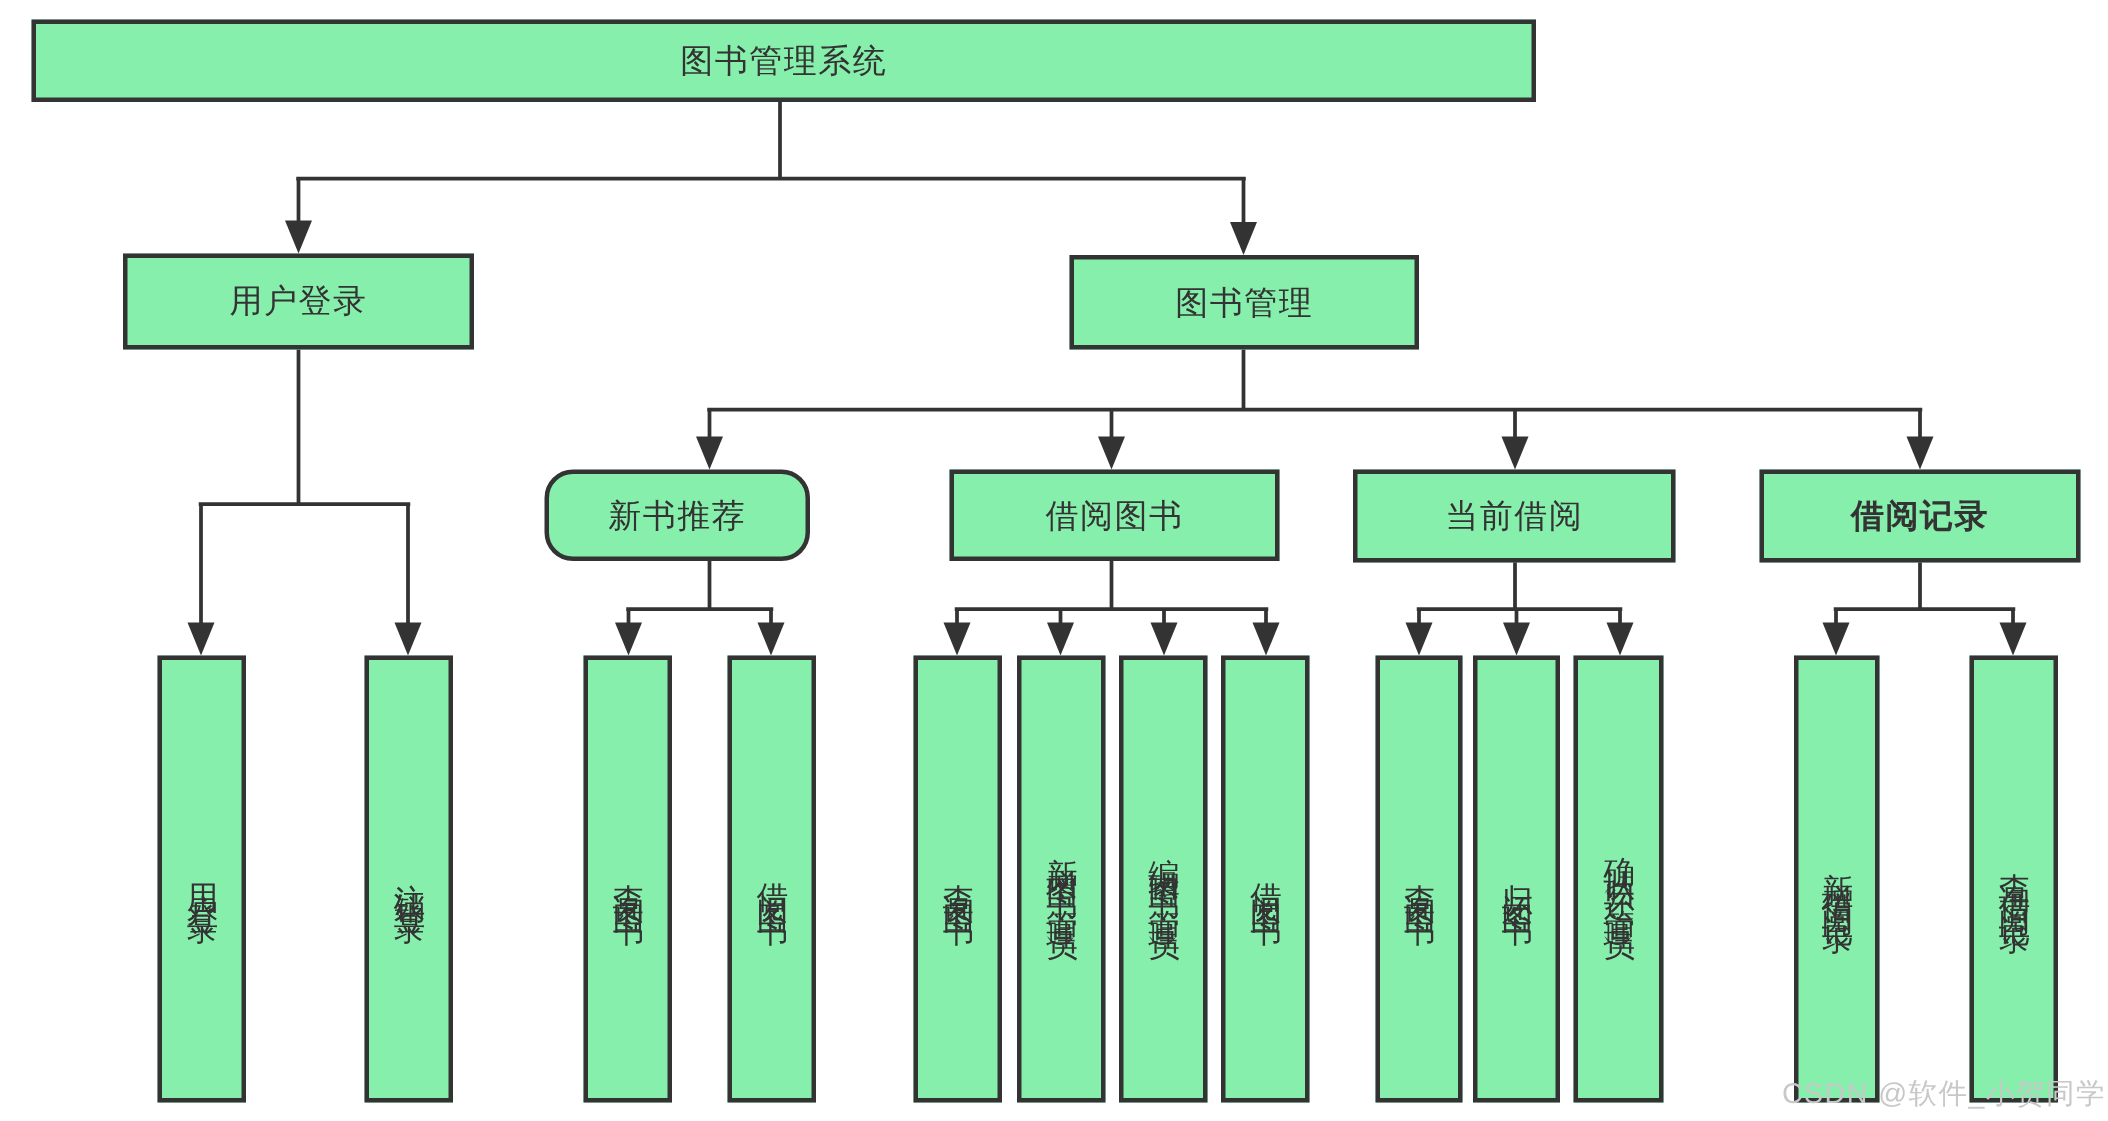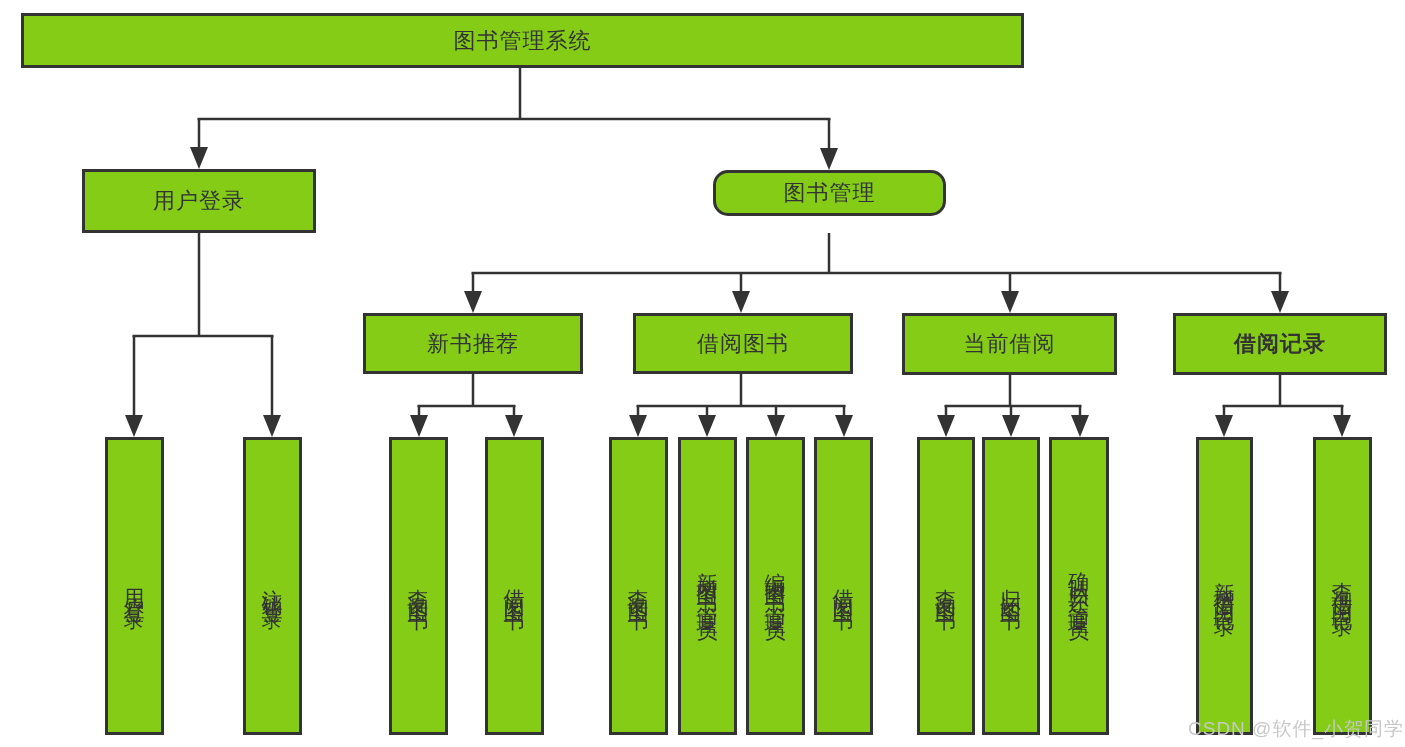--- a/index.html
+++ b/index.html
@@ -7,21 +7,21 @@
     width: 1405px; height: 747px;
     background: #ffffff;
     font-family: "Liberation Sans", "DejaVu Sans", sans-serif;
     position: relative;
     overflow: hidden;
   }
   #canvas { position: absolute; left: 0; top: 0; width: 1405px; height: 747px; }
   svg.wires { position: absolute; left: 0; top: 0; pointer-events: none; }
   .node {
     position: absolute;
-    background: #84cc16;
+    background: #86efac;
     border: 3px solid #333333;
     box-sizing: border-box;
     display: flex;
     align-items: center;
     justify-content: center;
     color: #333333;
   }
   .h-node { font-size: 22px; letter-spacing: 1px; }
   .leaf {
     width: 59px; top: 437px; height: 298px;
@@ -119,25 +119,25 @@
     </g>
   </svg>
 
   <div class="node h-node" style="left:21px; top:13px; width:1003px; height:55px;">
     <span>图书管理系统</span>
   </div>
 
   <div class="node h-node" style="left:82px; top:169px; width:234px; height:64px;">
     <span>用户登录</span>
   </div>
-  <div class="node h-node" style="left:713px; top:170px; width:233px; height:46px;border-radius:15px;">
+  <div class="node h-node" style="left:713px; top:170px; width:233px; height:63px;">
     <span>图书管理</span>
   </div>
 
-  <div class="node h-node" style="left:363px; top:313px; width:220px; height:61px;">
+  <div class="node h-node" style="left:363px; top:313px; width:177px; height:61px;border-radius:19px;">
     <span>新书推荐</span>
   </div>
   <div class="node h-node" style="left:633px; top:313px; width:220px; height:61px;">
     <span>借阅图书</span>
   </div>
   <div class="node h-node" style="left:902px; top:313px; width:215px; height:62px;justify-content:center;">
     <span>当前借阅</span>
   </div>
   <div class="node h-node" style="left:1173px; top:313px; width:214px; height:62px;font-weight:bold;">
     <span>借阅记录</span>

